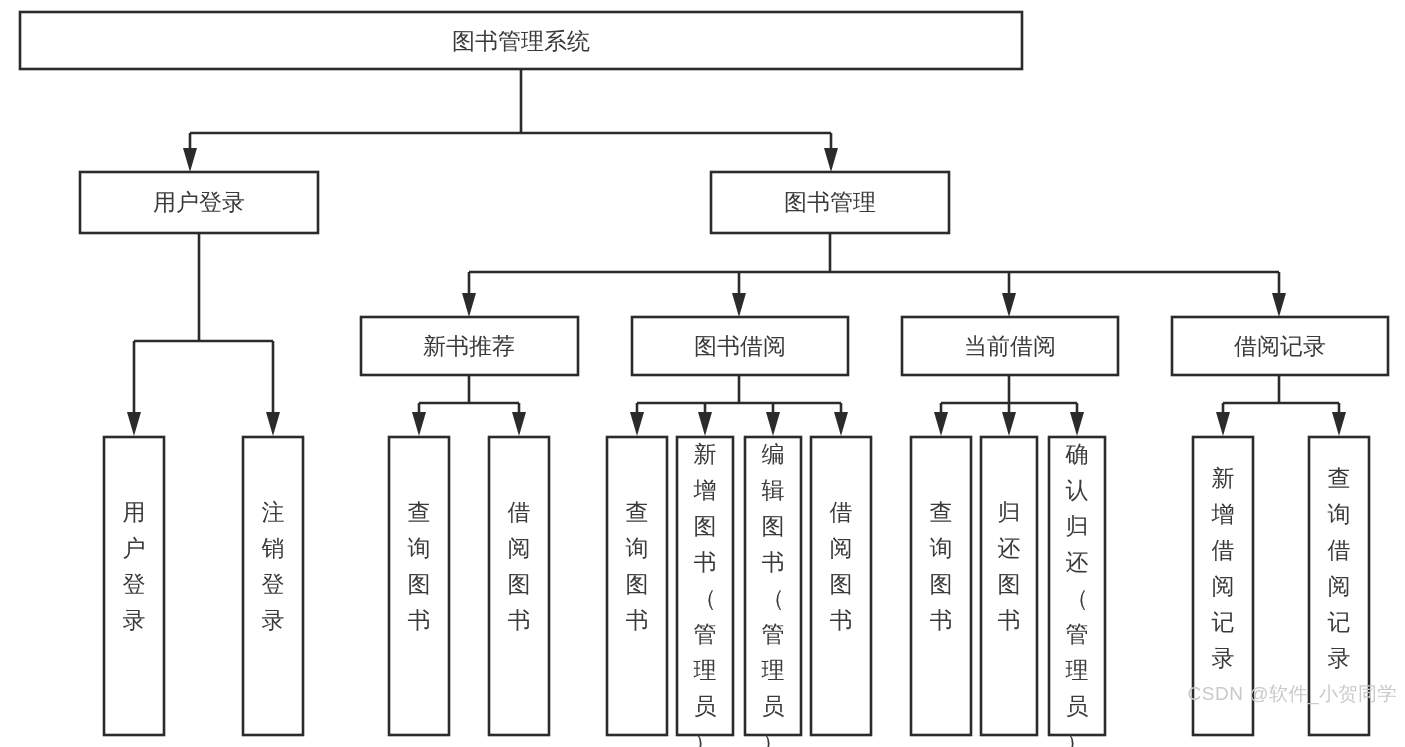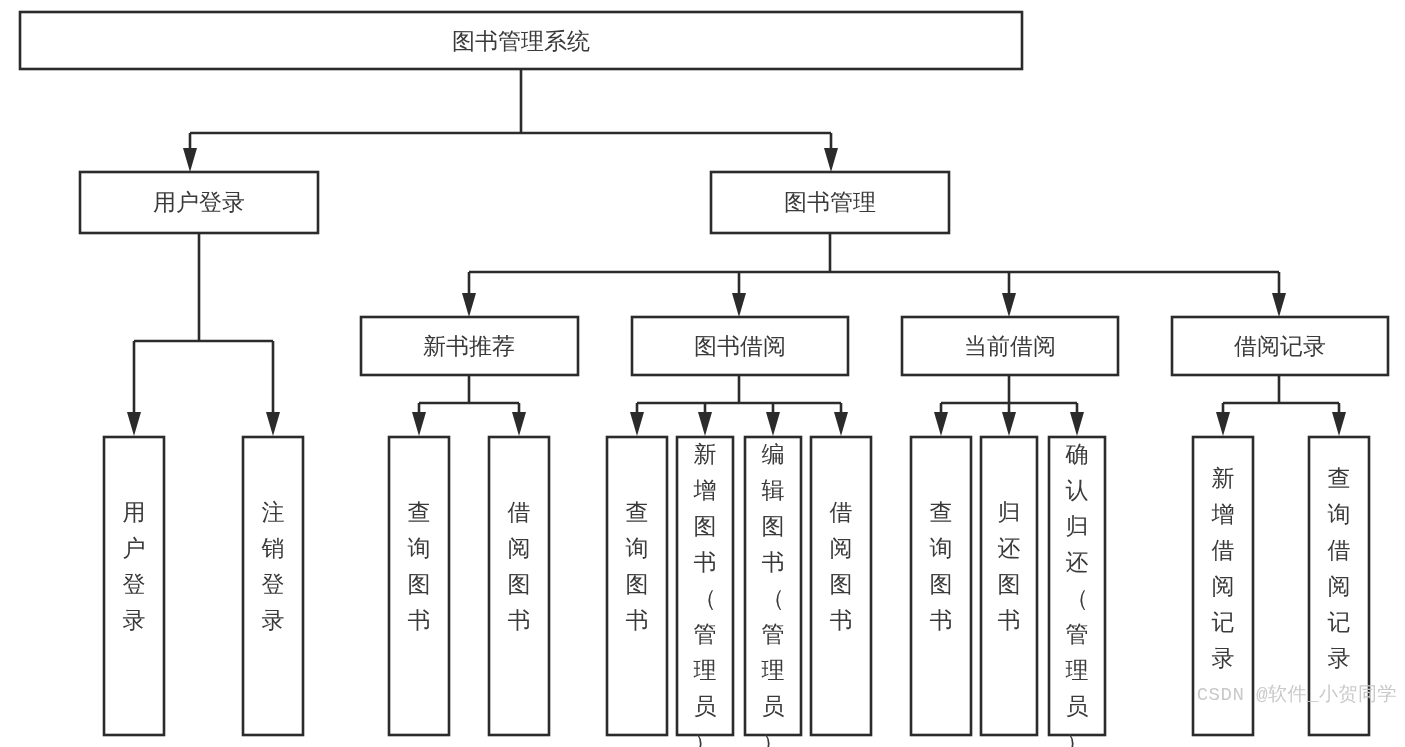--- a/index.html
+++ b/index.html
@@ -53,21 +53,21 @@
     fill: #3a3a3a;
     font-family: "DejaVu Sans", "Liberation Sans", sans-serif;
     font-size: 23px;
     text-anchor: middle;
   }
   .watermark {
     position: absolute;
     right: 8px;
     bottom: 6px;
     color: #c9c9c9;
-    font-family: Liberation Mono, monospace;
+    font-family: Liberation Sans, sans-serif;
     font-size: 19px;
     letter-spacing: 0.5px;
     white-space: nowrap;
     user-select: none;
   }
 </style>
 </head>
 <body>
 
 <div id="diagram-root">

